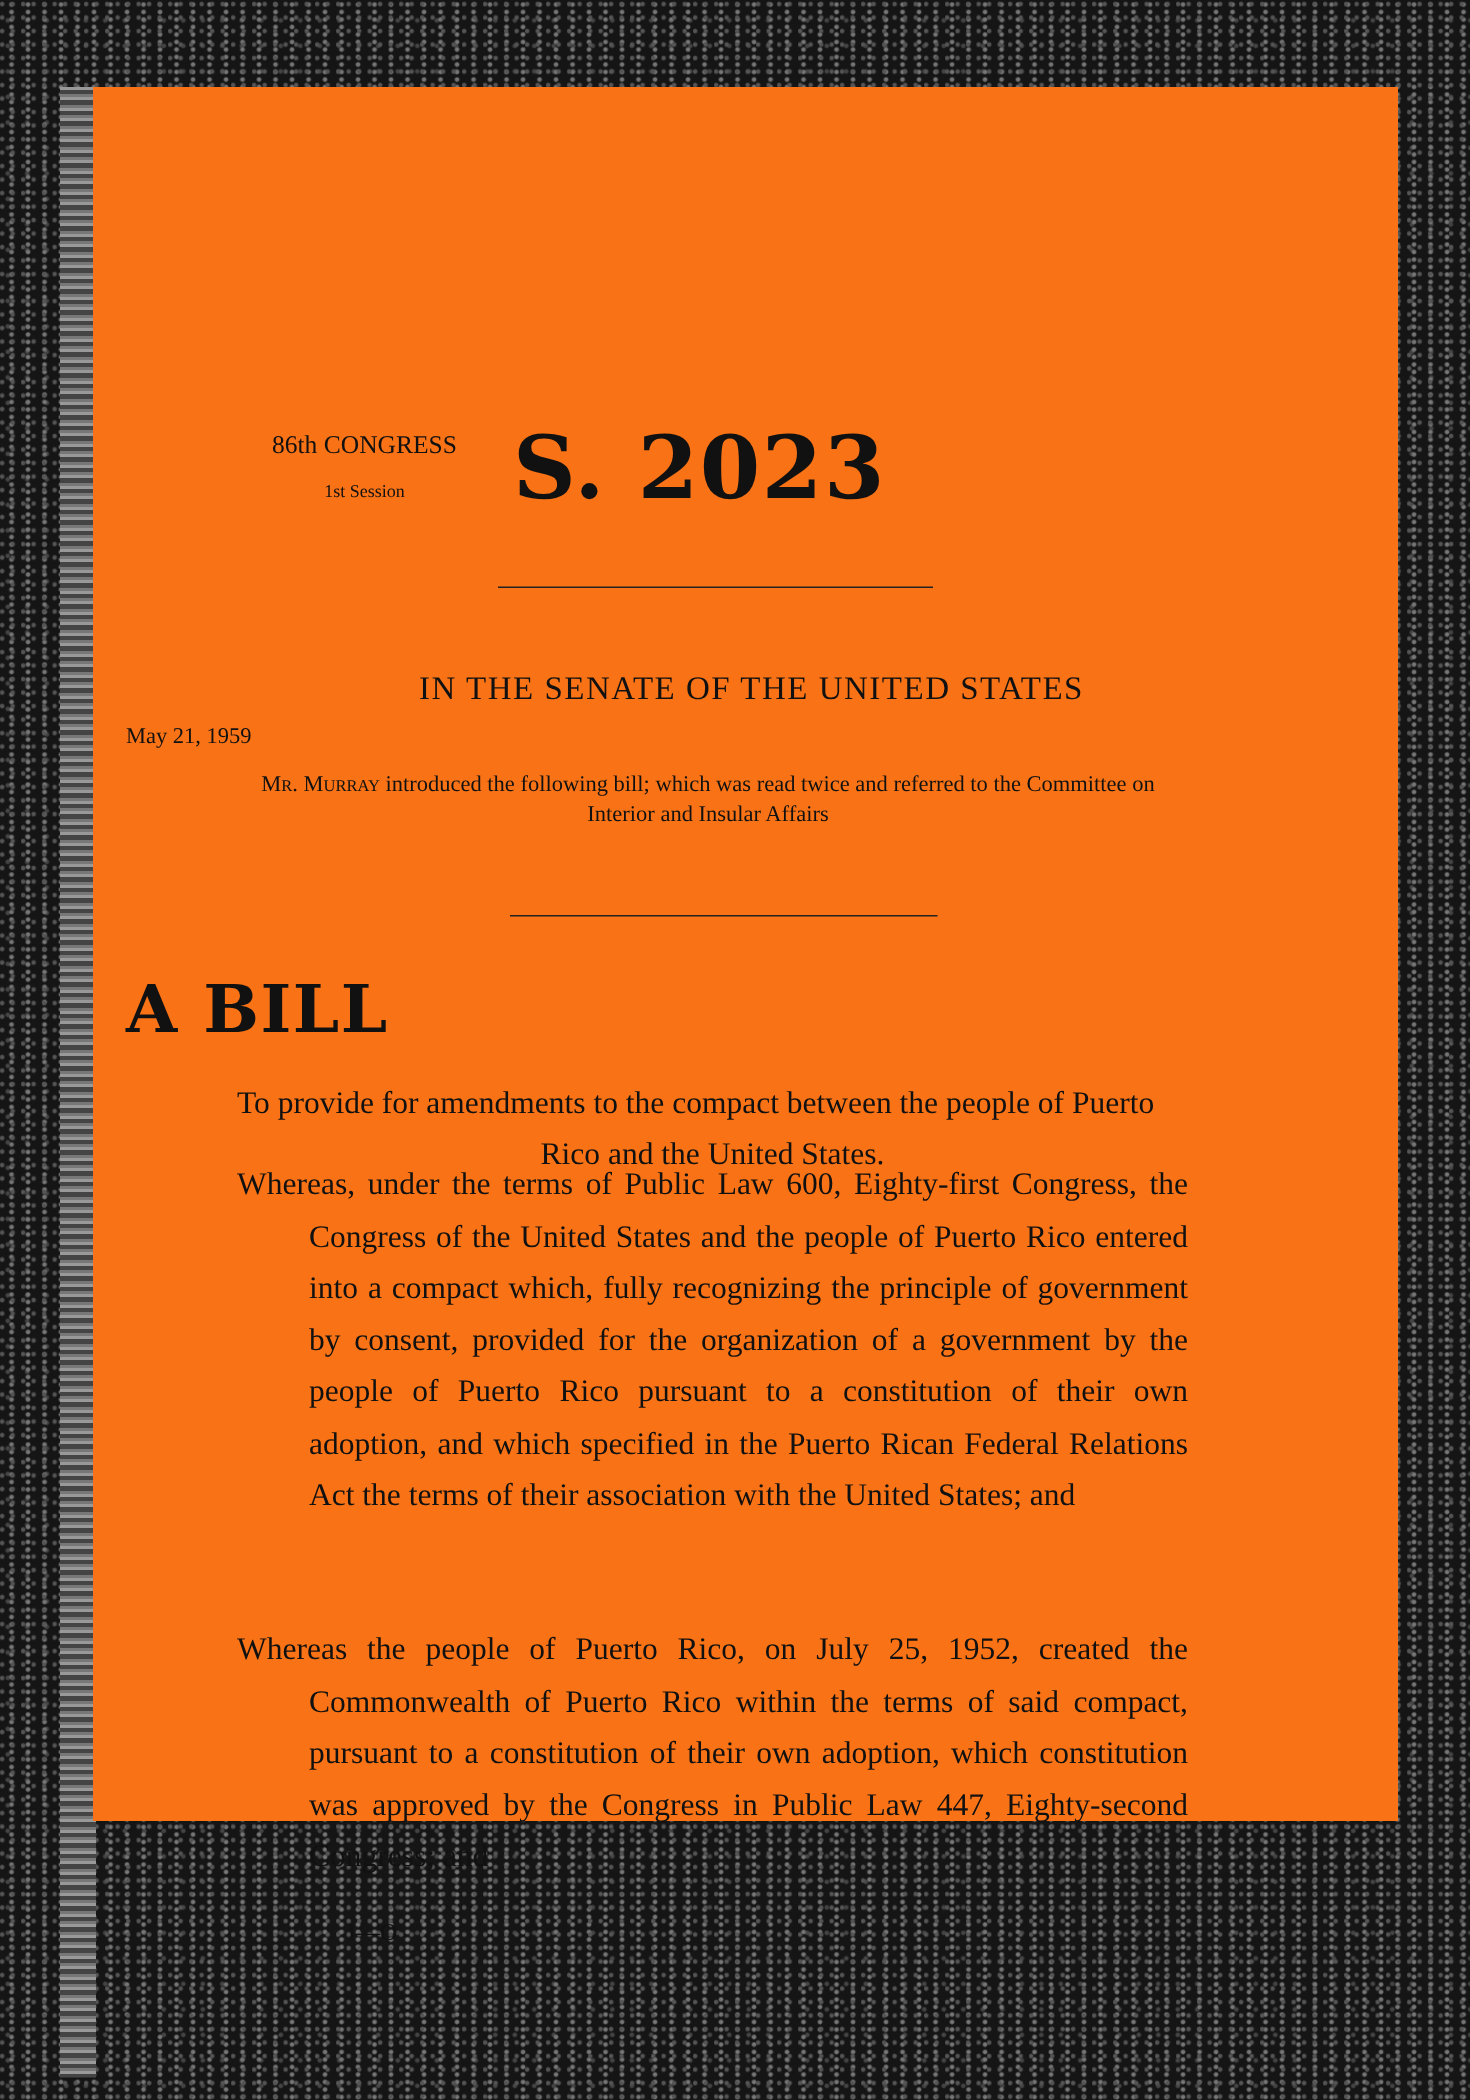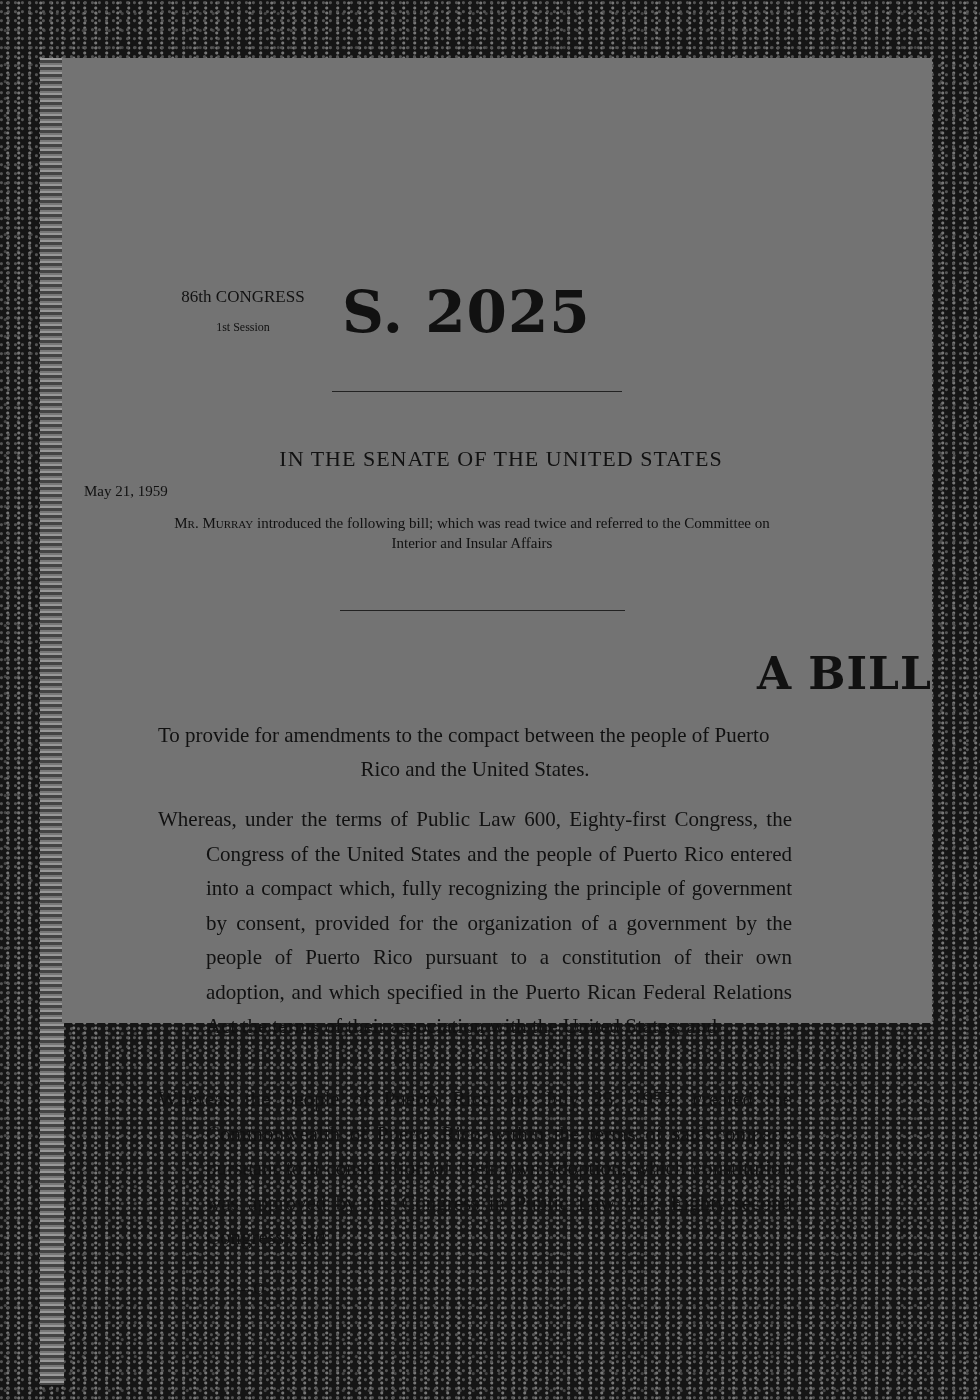--- a/index.html
+++ b/index.html
@@ -15,22 +15,22 @@
       radial-gradient(circle at 70% 60%, #777 0 1px, transparent 2px),
       radial-gradient(circle at 40% 80%, #444 0 1px, transparent 2px),
       #151515;
     background-size: 7px 9px, 11px 5px, 13px 17px, auto;
   }
   .left-strip {
     position: absolute; left: 40px; top: 58px; width: 24px; bottom: 15px;
     background: repeating-linear-gradient(180deg, #999 0 2px, #444 2px 5px, #777 5px 7px);
   }
   .page {
-    position: absolute; left: 62px; top: 58px; width: 870px; height: 965px;
-    background: #737373; color: #111;
+    position: absolute; left: 62px; top: 58px; width: 870px; height: 1156px;
+    background: #f97316; color: #111;
   }
   .congress {
     position: absolute; left: 106px; top: 230px;
     font-size: 17px; line-height: 18px; text-align: center; width: 150px;
   }
   .congress .sc { font-size: 12px; margin-top: 12px; }
   .bill-number {
     position: absolute; left: 280px; top: 220px;
     font-family: "DejaVu Serif", serif; font-weight: bold;
     font-size: 58px; letter-spacing: 1px;
@@ -45,51 +45,51 @@
   .date {
     position: absolute; left: 0; right: 0; top: 425px; text-align: left;
     font-size: 15px; padding-left: 22px;
   }
   .intro {
     position: absolute; left: 90px; top: 455px; width: 640px; text-align: center;
     font-size: 15px; line-height: 20px;
   }
   .sc-name { font-variant: small-caps; }
   .a-bill {
-    position: absolute; left: 0; right: 0; top: 590px; text-align: right;
+    position: absolute; left: 0; right: 0; top: 590px; text-align: left;
     font-family: "DejaVu Serif", serif; font-weight: bold; font-size: 44px;
     letter-spacing: 1px; padding-left: 22px;
   }
   .title-text {
     position: absolute; left: 96px; top: 660px; width: 634px; text-align: left;
     font-size: 21px; line-height: 34px; text-align-last: center;
   }
   .whereas {
     position: absolute; left: 96px; width: 634px;
     font-size: 21px; line-height: 34.5px; text-align: justify;
     padding-left: 48px; text-indent: -48px; box-sizing: border-box;
   }
-  .w1 { top: 714px; margin-top: 30px; }
+  .w1 { top: 714px; }
   .w2 { top: 1024px; }
   .footer-code {
     position: absolute; left: 170px; top: 1222px; font-size: 16px;
   }
 </style>
 </head>
 <body>
 
 <div class="scan-border"></div>
 <div class="left-strip"></div>
 
 <div class="page">
   <div class="congress">
     <div>86th CONGRESS</div>
     <div class="sc">1st Session</div>
   </div>
-  <div class="bill-number">S. 2025</div>
+  <div class="bill-number">S. 2023</div>
   <div class="rule rule1"></div>
 
   <div class="senate">IN THE SENATE OF THE UNITED STATES</div>
   <div class="date">May 21, 1959</div>
   <div class="intro">
     <span class="sc-name">Mr. Murray</span>
     <span>introduced the following bill; which was read twice and referred to the Committee on Interior and Insular Affairs</span>
   </div>
   <div class="rule rule2"></div>
 

